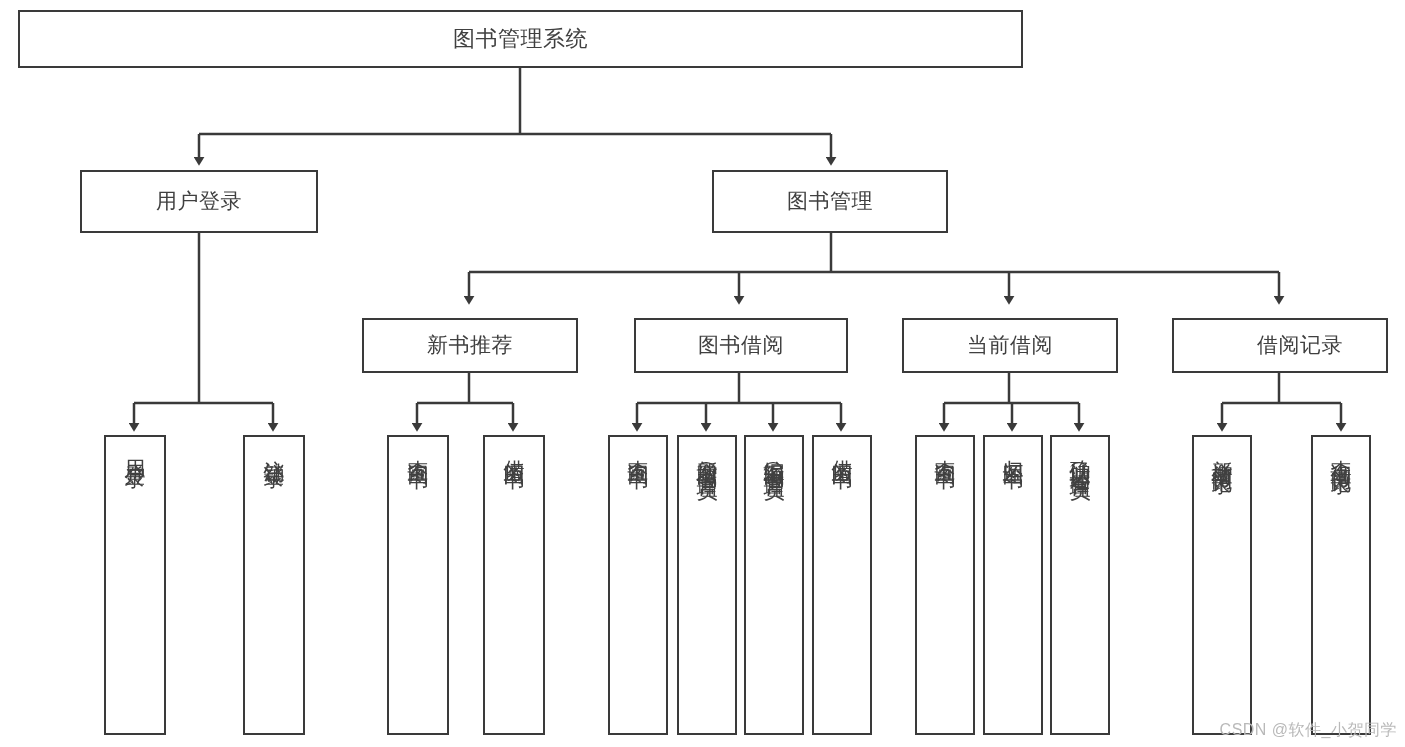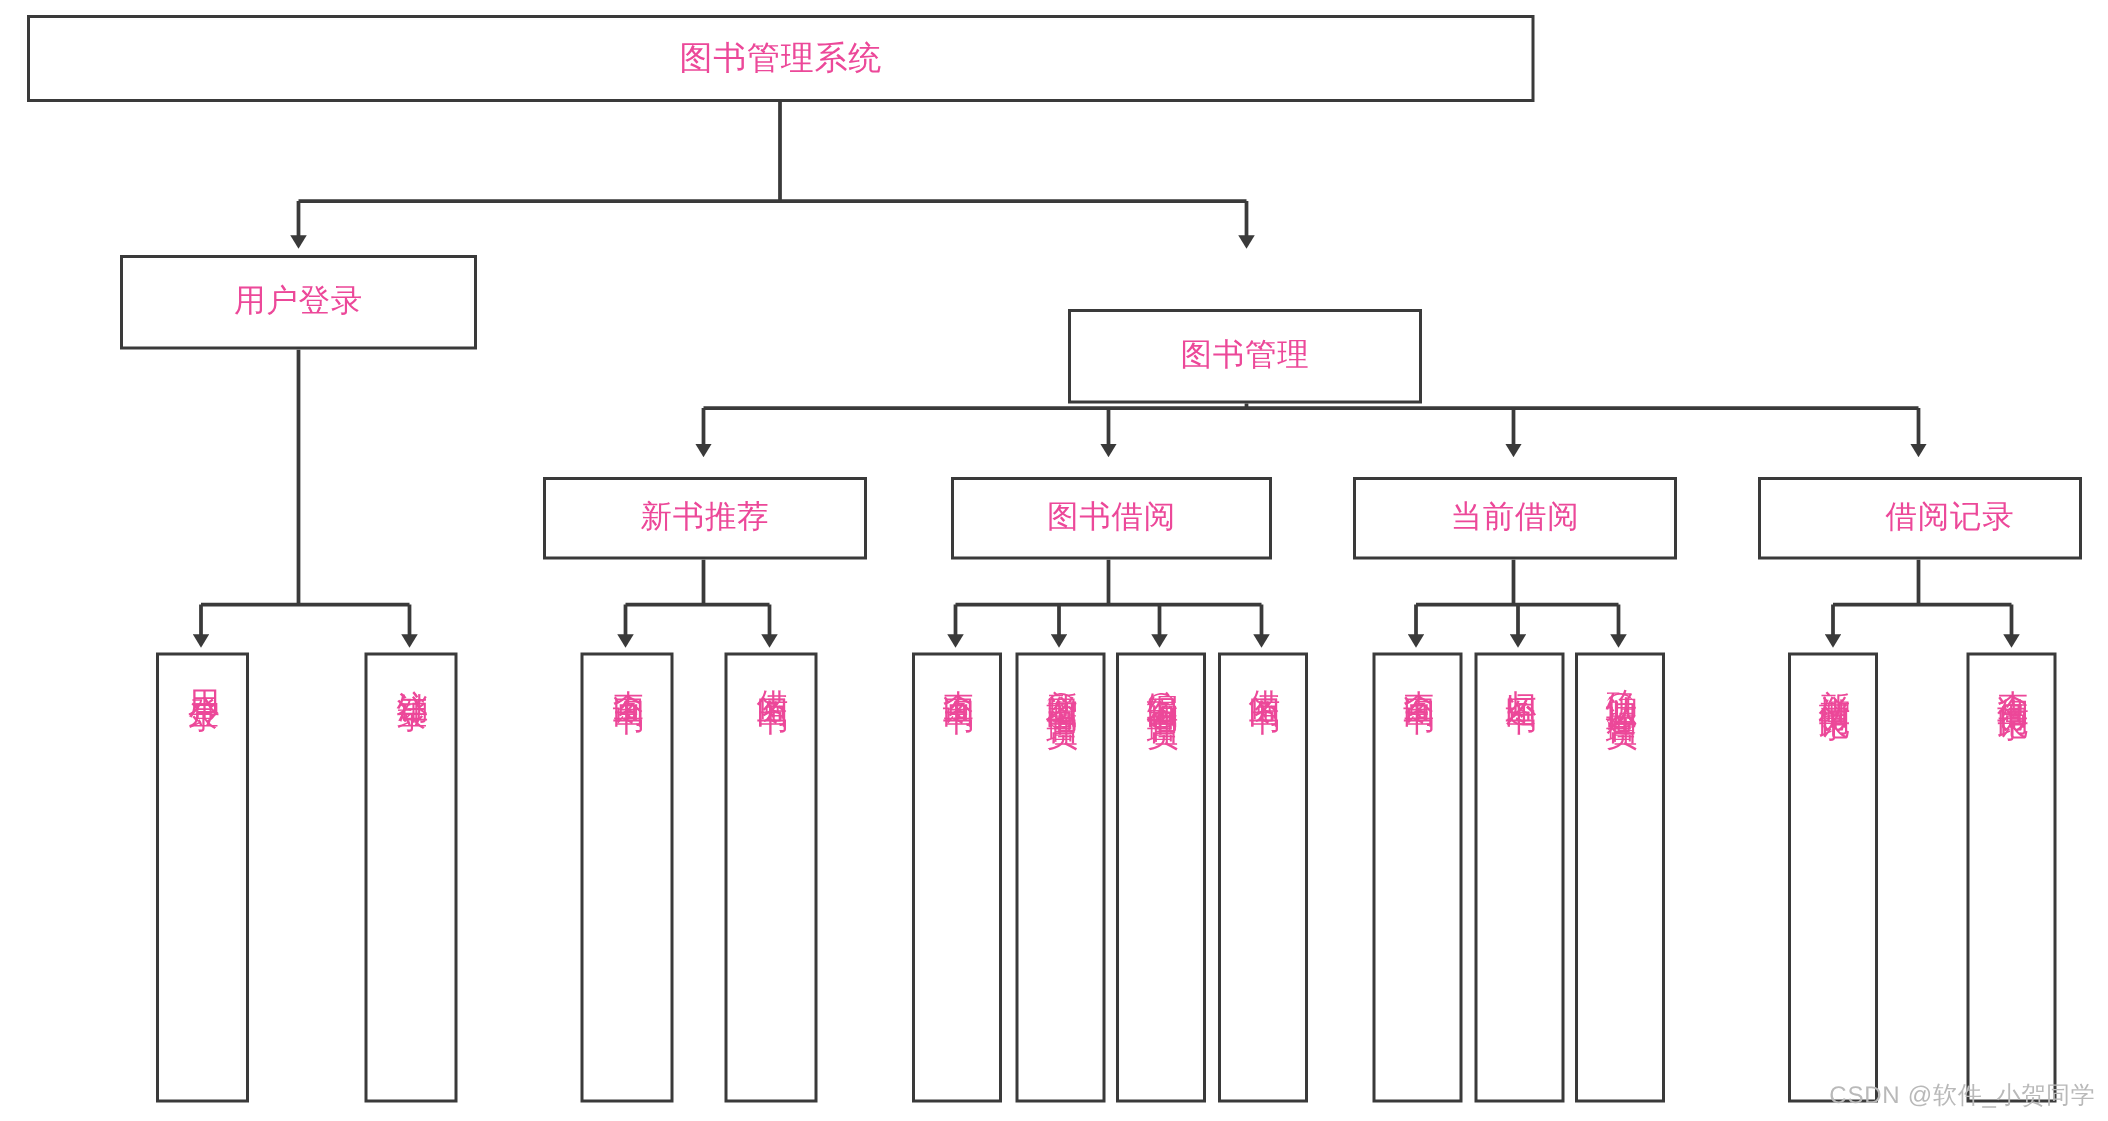--- a/index.html
+++ b/index.html
@@ -26,21 +26,21 @@
     pointer-events: none;
   }
   .node {
     position: absolute;
     box-sizing: border-box;
     border: 2.5px solid #3a3a3a;
     background: #ffffff;
     display: flex;
     align-items: center;
     justify-content: center;
-    color: #ec4899;
+    color: #404040;
   }
   .node .label {
     text-align: center;
     line-height: 1.18;
     letter-spacing: 0.5px;
   }
   .node.horiz .label {
     font-size: 21px;
     writing-mode: horizontal-tb;
   }
@@ -122,25 +122,25 @@
     </g>
   </svg>
 
   <div class="node horiz root" style="left:18px; top:10px; width:1005px; height:58px;">
     <span class="label">图书管理系统</span>
   </div>
 
   <div class="node horiz" style="left:80px; top:170px; width:238px; height:63px;">
     <span class="label">用户登录</span>
   </div>
-  <div class="node horiz" style="left:712px; top:170px; width:236px; height:63px;margin-top:36px;">
+  <div class="node horiz" style="left:712px; top:170px; width:236px; height:63px;">
     <span class="label">图书管理</span>
   </div>
 
-  <div class="node horiz" style="left:362px; top:318px; width:216px; height:55px;">
+  <div class="node horiz" style="left:362px; top:318px; width:216px; height:55px;font-family:Liberation Serif, serif;">
     <span class="label">新书推荐</span>
   </div>
   <div class="node horiz" style="left:902px; top:318px; width:216px; height:55px;">
     <span class="label">当前借阅</span>
   </div>
   <div class="node horiz" style="left:634px; top:318px; width:214px; height:55px;">
     <span class="label">图书借阅</span>
   </div>
   <div class="node horiz" style="left:1172px; top:318px; width:216px; height:55px;padding-left:40px;">
     <span class="label">借阅记录</span>

